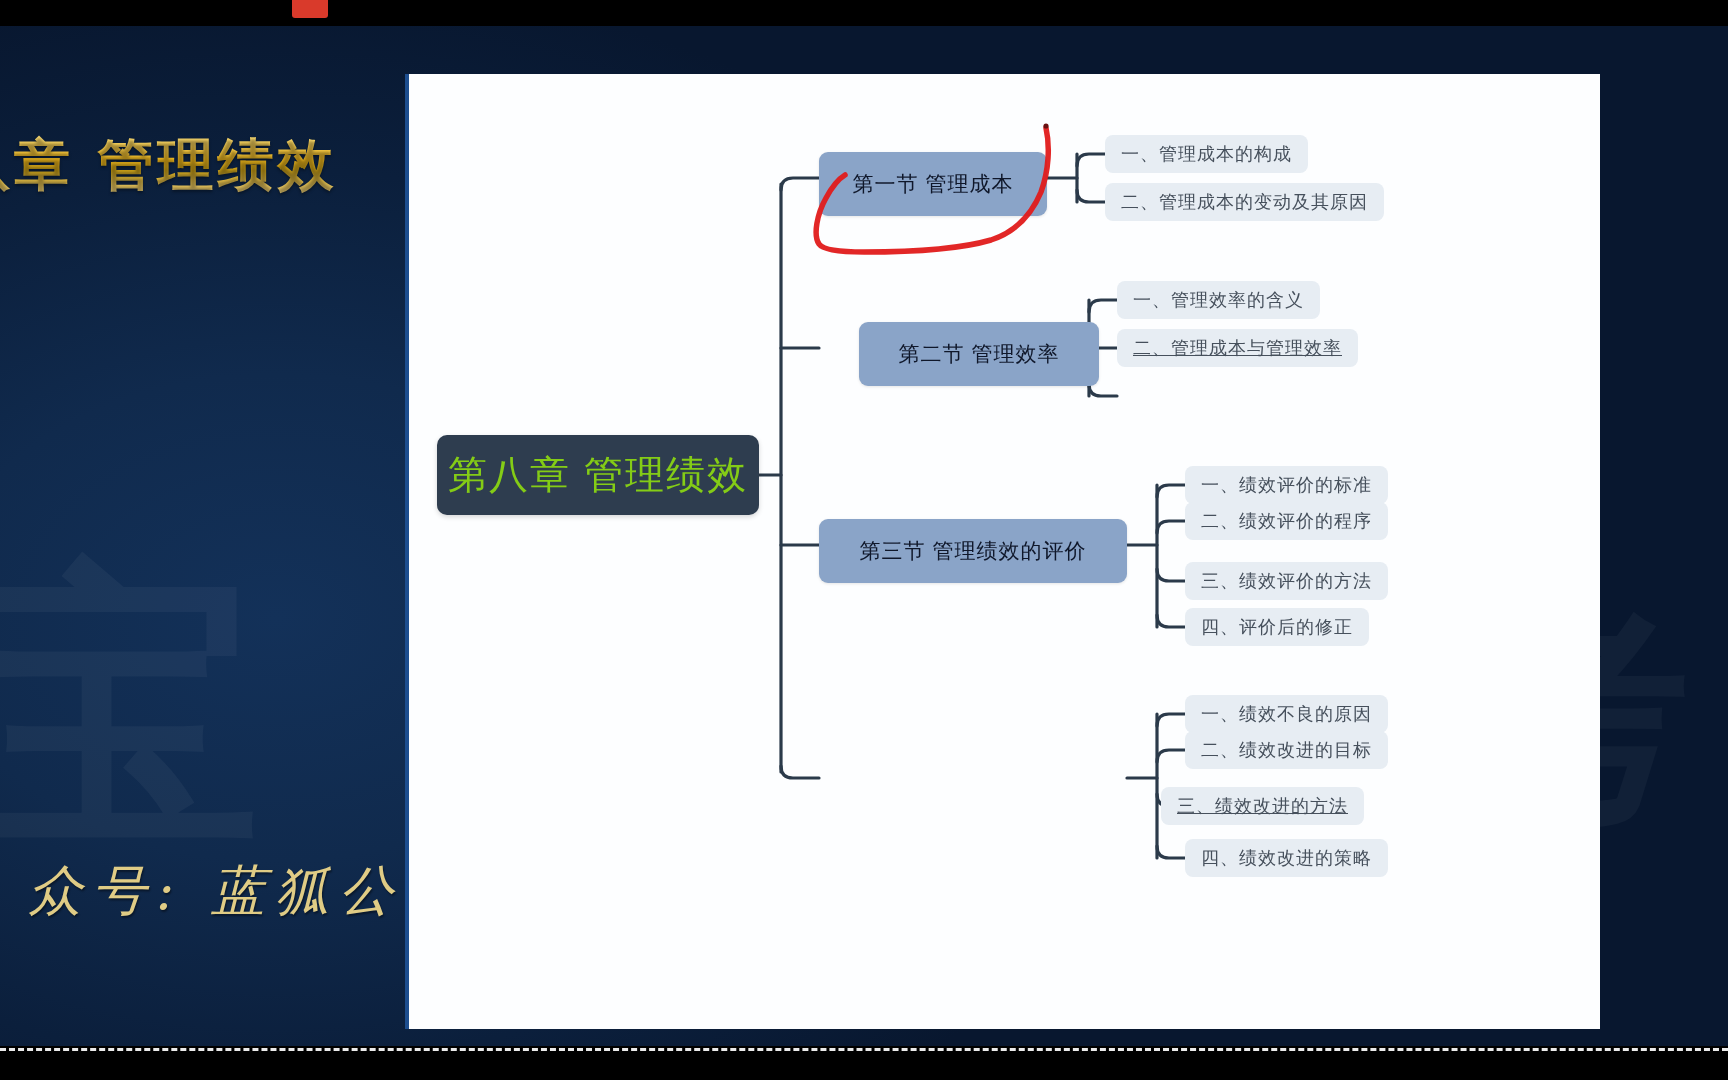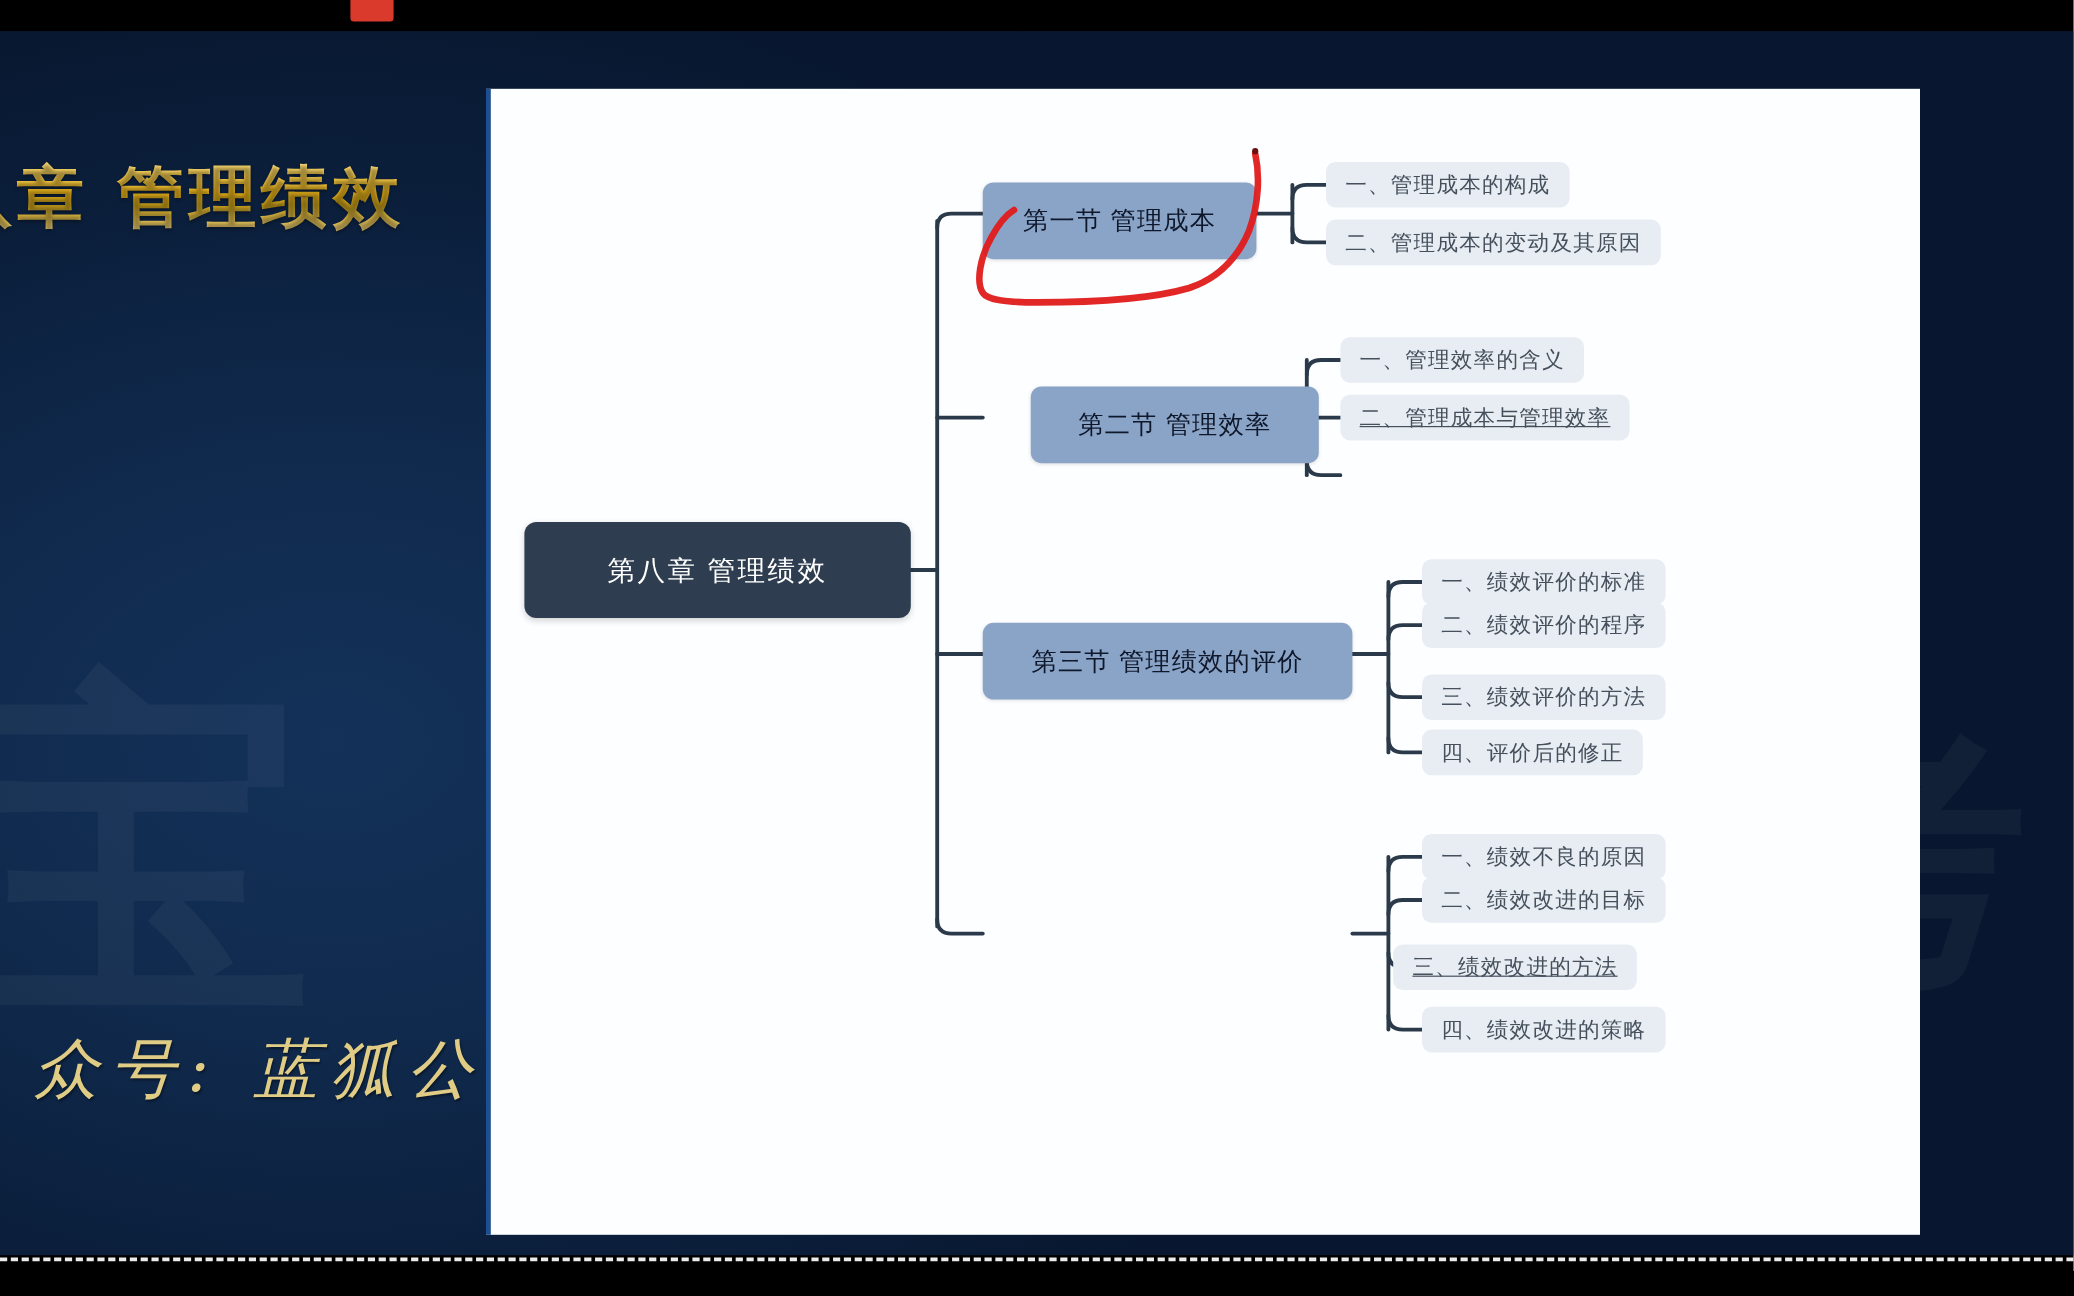--- a/index.html
+++ b/index.html
@@ -119,23 +119,23 @@
   }
 
   
   .node {
     position: absolute;
     display: flex; align-items: center;
     white-space: nowrap;
   }
   .node-root {
     background: #2e3d4f;
-    color: #ffffff;
+    color: #84cc16;
     border-radius: 10px;
-    font-size: 23px;
+    font-size: 39px;
     letter-spacing: 2px;
     padding: 0 30px;
     height: 80px;
     justify-content: center;
     box-shadow: 0 2px 5px rgba(0,0,0,.16);
   }
   .node-section {
     background: #8aa4c8;
     color: #0f172a;
     border-radius: 9px;

